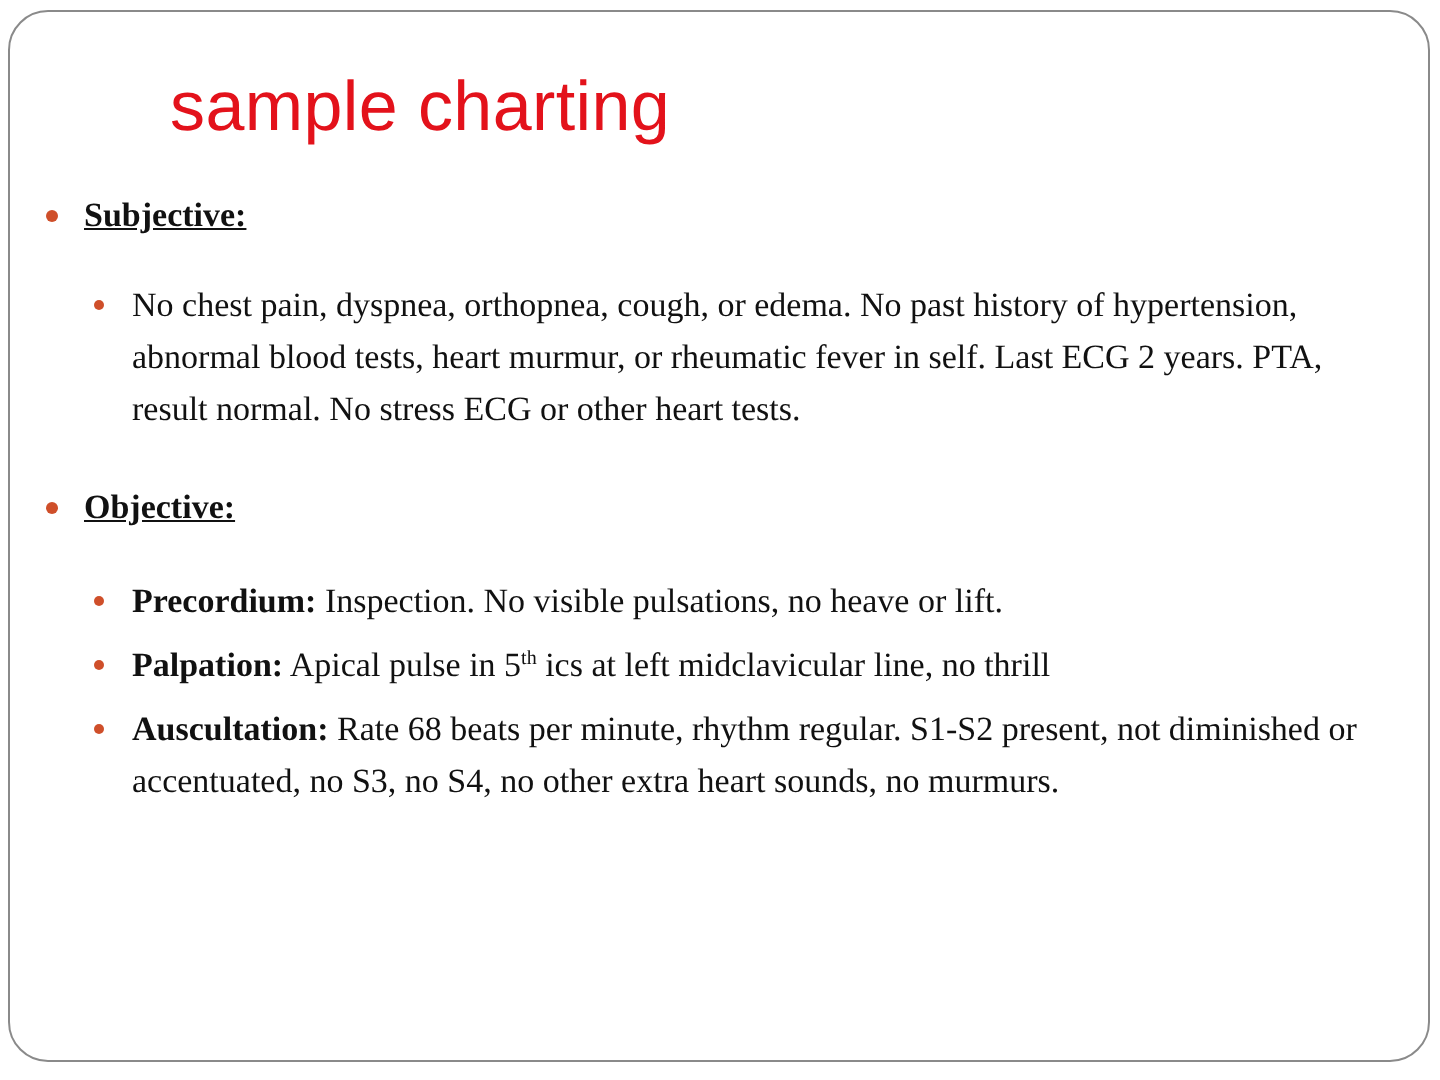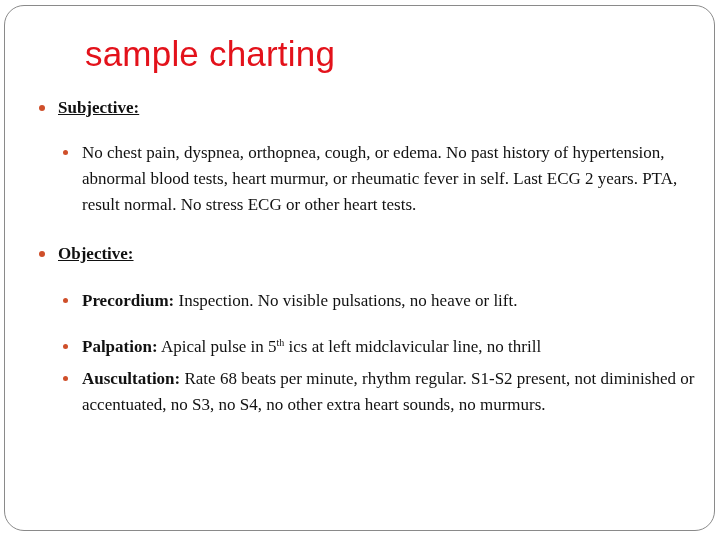--- a/index.html
+++ b/index.html
@@ -11,21 +11,21 @@
   }
   .frame {
     position: absolute; left: 4px; top: 5px; width: 711px; height: 526px;
     border: 1px solid #8a8a8a; border-radius: 20px; box-sizing: border-box;
   }
   .title {
     position: absolute; left: 85px; top: 36px;
     font-family: "Liberation Sans", "DejaVu Sans", sans-serif;
     font-size: 35px; color: #e3121b; line-height: 1; letter-spacing: 0.2px;
   }
-  .content { position: absolute; left: 36px; top: 96px; width: 670px; }
+  .content { position: absolute; left: 20px; top: 96px; width: 670px; }
   .l1 {
     position: relative; padding-left: 22px;
     font-size: 17px; line-height: 24px; font-weight: bold;
   }
   .l1 .label { text-decoration: underline; }
   .l2 {
     position: relative; padding-left: 46px; font-size: 17px; line-height: 26px;
     margin-top: 3px;
   }
   .bullet {
@@ -60,21 +60,21 @@
     <span class="label">Objective:</span>
   </div>
 
 
   <div class="l2" style="margin-top:22px;">
     <span class="bullet"></span>
     <b>Precordium:</b>
     <span>Inspection. No visible pulsations, no heave or lift.</span>
   </div>
 
-  <div class="l2" style="margin-top:20px;">
+  <div class="l2" style="margin-top:6px;">
     <span class="bullet"></span>
     <b>Palpation:</b>
     <span>Apical pulse in 5</span><sup>th</sup><span> ics at left midclavicular line, no thrill</span>
   </div>
 
   <div class="l2" style="margin-top:6px;">
     <span class="bullet"></span>
     <b>Auscultation:</b>
     <span>Rate 68 beats per minute, rhythm regular. S1-S2 present, not diminished or accentuated, no S3, no S4, no other extra heart sounds, no murmurs.</span>
   </div>

